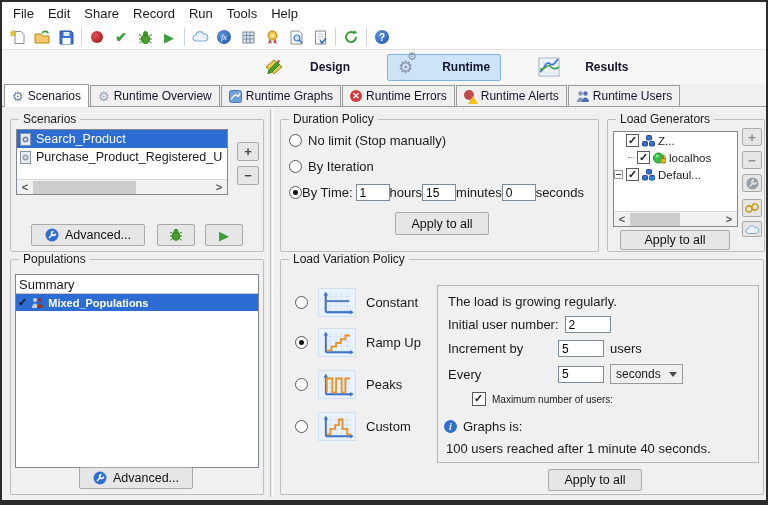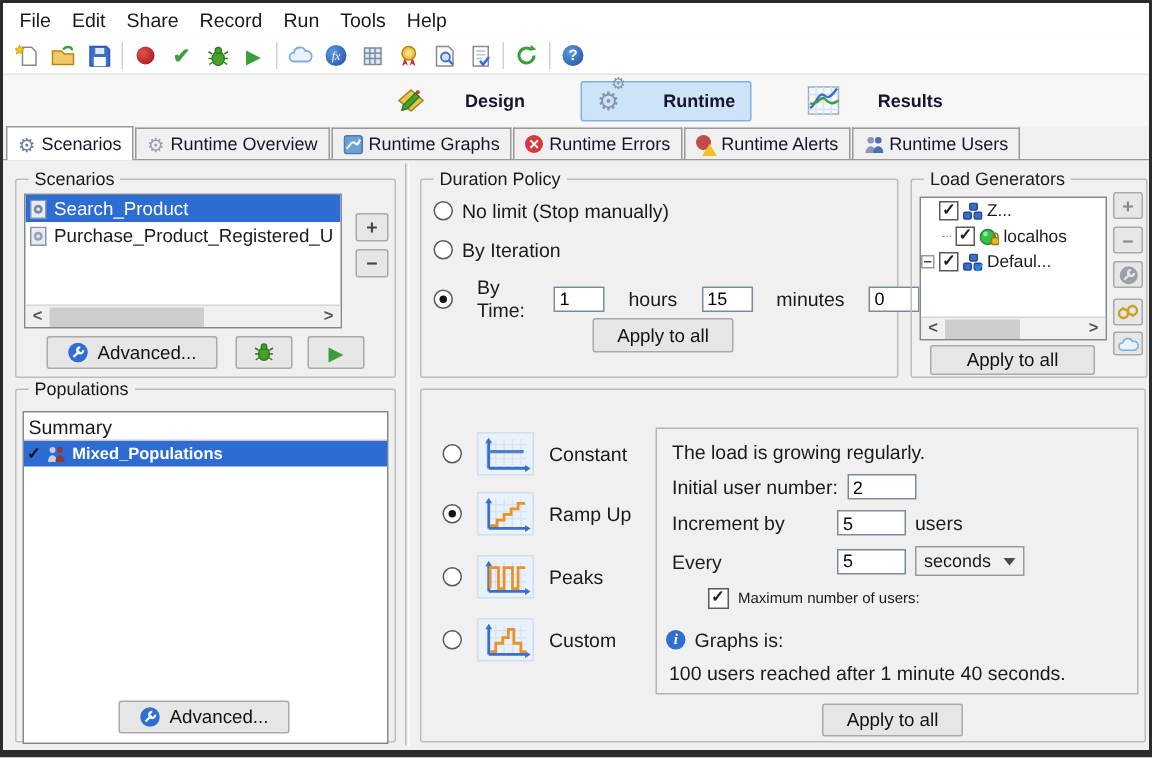--- a/index.html
+++ b/index.html
@@ -243,21 +243,21 @@
         </svg>
       <span>Runtime Users</span>
     </div>
   </div>
 
   <div class="content">
     <div class="vsplit"></div>
 
     <div class="gb" style="left:8px; top:12px; width:254px; height:133px;">
       <span class="gb-title">Scenarios</span>
-      <div class="listbox" style="left:5px; top:9px; width:212px; height:90px;">
+      <div class="listbox" style="left:5px; top:9px; width:212px; height:66px;">
         <div class="lrow sel">
           <svg width="13" height="13">
               <rect x="1.5" y="0.5" width="10" height="12" fill="#e8ecf2" stroke="#8a94a8"></rect>
               <circle cx="6.5" cy="6.5" r="3" fill="#7a88a8"></circle>
               <circle cx="6.5" cy="6.5" r="1.2" fill="#e8ecf2"></circle>
             </svg>
           <span>Search_Product</span>
         </div>
         <div class="lrow">
           <svg width="13" height="13">
@@ -291,21 +291,21 @@
             <path d="M3.4 5.5L1 4M3.4 8H1M3.6 10.5L1.5 12M10.6 5.5L13 4M10.6 8H13M10.4 10.5l2.1 1.5" stroke="#2d7d1e"></path>
           </svg>
       </div>
       <div class="btn" style="position:absolute; left:194px; top:104px; width:38px; height:22px;">
         <span style="color:#3a9e3a;font-size:13px;">▶</span>
       </div>
     </div>
 
     <div class="gb" style="left:8px; top:152px; width:254px; height:236px;">
       <span class="gb-title">Populations</span>
-      <div class="listbox" style="left:4px; top:14px; width:244px; height:222px;">
+      <div class="listbox" style="left:4px; top:14px; width:244px; height:194px;">
         <div style="height:19px; border-bottom:1px solid #c8c8c8; padding:2px 3px; font-size:13px;">Summary</div>
         <div class="lrow sel" style="height:17px; font-size:11px; font-weight:bold;">
           <span style="color:#101010; font-weight:bold;">✓</span>
           <svg width="13" height="12">
               <circle cx="4" cy="3" r="2" fill="#c8cede"></circle>
               <path d="M1 11c0-3 1.6-4.5 3-4.5S7 8 7 11z" fill="#c8cede"></path>
               <circle cx="9" cy="3" r="2" fill="#8a3a3a"></circle>
               <path d="M6 11c0-3 1.6-4.5 3-4.5s3 1.5 3 4.5z" fill="#8a3a3a"></path>
             </svg>
           <span>Mixed_Populations</span>
@@ -323,21 +323,21 @@
     <div class="gb" style="left:278px; top:12px; width:319px; height:133px;">
       <span class="gb-title">Duration Policy</span>
       <div class="row" style="left:8px; top:13px;">
         <span class="radio"></span>
         <span style="font-size:13px;">No limit (Stop manually)</span>
       </div>
       <div class="row" style="left:8px; top:39px;">
         <span class="radio"></span>
         <span style="font-size:13px;">By Iteration</span>
       </div>
-      <div class="row" style="left:8px; top:64px; gap:16px;">
+      <div class="row" style="left:8px; top:64px; gap:0;">
         <span class="radio sel"></span>
         <span style="font-size:13px; margin-right:3px;">By Time:</span>
         <input class="num" value="1" style="">
         <span style="font-size:13px;">hours</span>
         <input class="num" value="15" style="">
         <span style="font-size:13px;">minutes</span>
         <input class="num" value="0" style="">
         <span style="font-size:13px;">seconds</span>
       </div>
       <div class="btn" style="position:absolute; left:114px; top:92px; width:94px; height:23px;">Apply to all</div>
@@ -402,20 +402,21 @@
       </div>
       <div class="btn sq" style="left:134px; top:101px; width:20px; height:16px;">
         <svg width="15" height="11">
             <path d="M3.5 9.5a2.5 2.5 0 010-5 3.5 3.5 0 016.6-.9A2.7 2.7 0 0111.5 9.5z" fill="#eaf3fc" stroke="#7aaede"></path>
           </svg>
       </div>
       <div class="btn" style="position:absolute; left:12px; top:110px; width:110px; height:20px;">Apply to all</div>
     </div>
 
     <div class="gb" style="left:278px; top:152px; width:484px; height:236px;">
+      <span class="gb-title">Load Variation Policy</span>
 
       <div class="row" style="left:14px; top:28px; gap:10px;">
         <span class="radio"></span>
         <svg class="lv-icon" viewBox="0 0 38 29">
             <path d="M6 4v20M6 24h28" stroke="#9ec0e8"></path>
             <path d="M12 4v20M18 4v20M24 4v20M30 4v20M6 8h28M6 13h28M6 18h28" stroke="#d4e4f4"></path>
             <path d="M7 25V6M7 25h27" stroke="#3a6fd0" stroke-width="2"></path>
             <path d="M7 3l-2.5 4h5zM37 25l-4-2.5v5z" fill="#3a6fd0"></path>
             <path d="M8 13h24" stroke="#4f81c7" stroke-width="2.2"></path>
           </svg>

